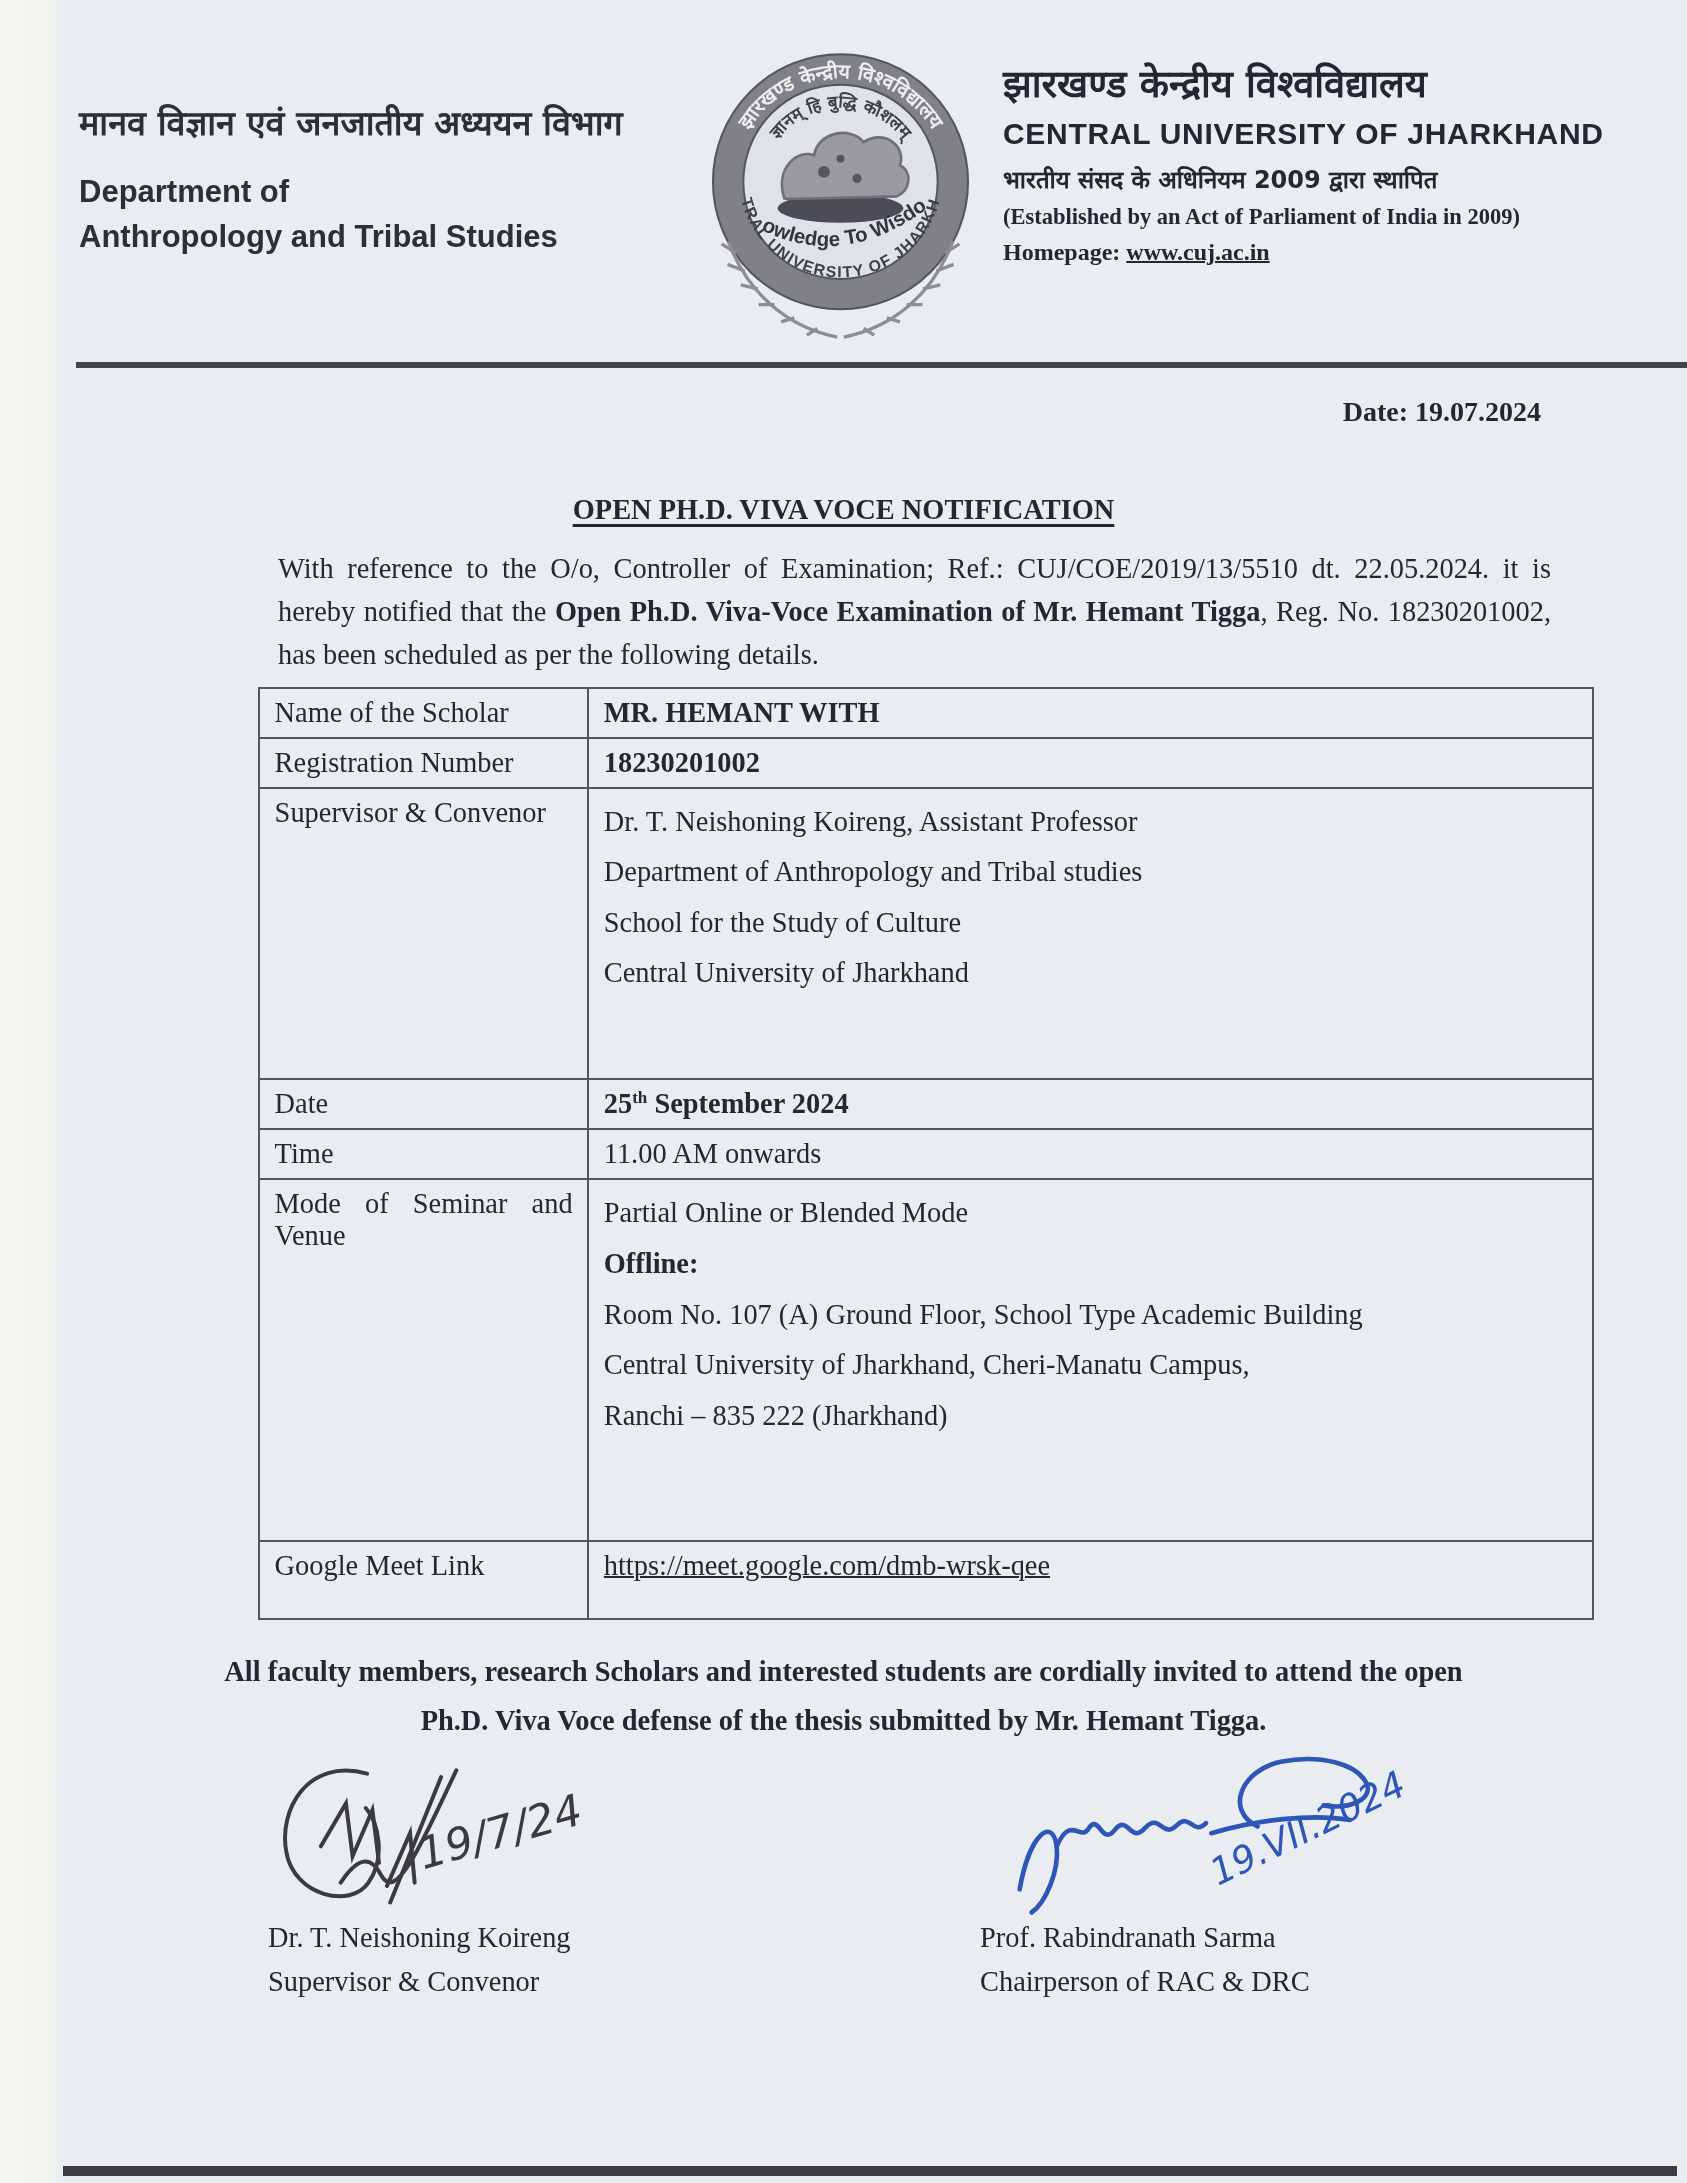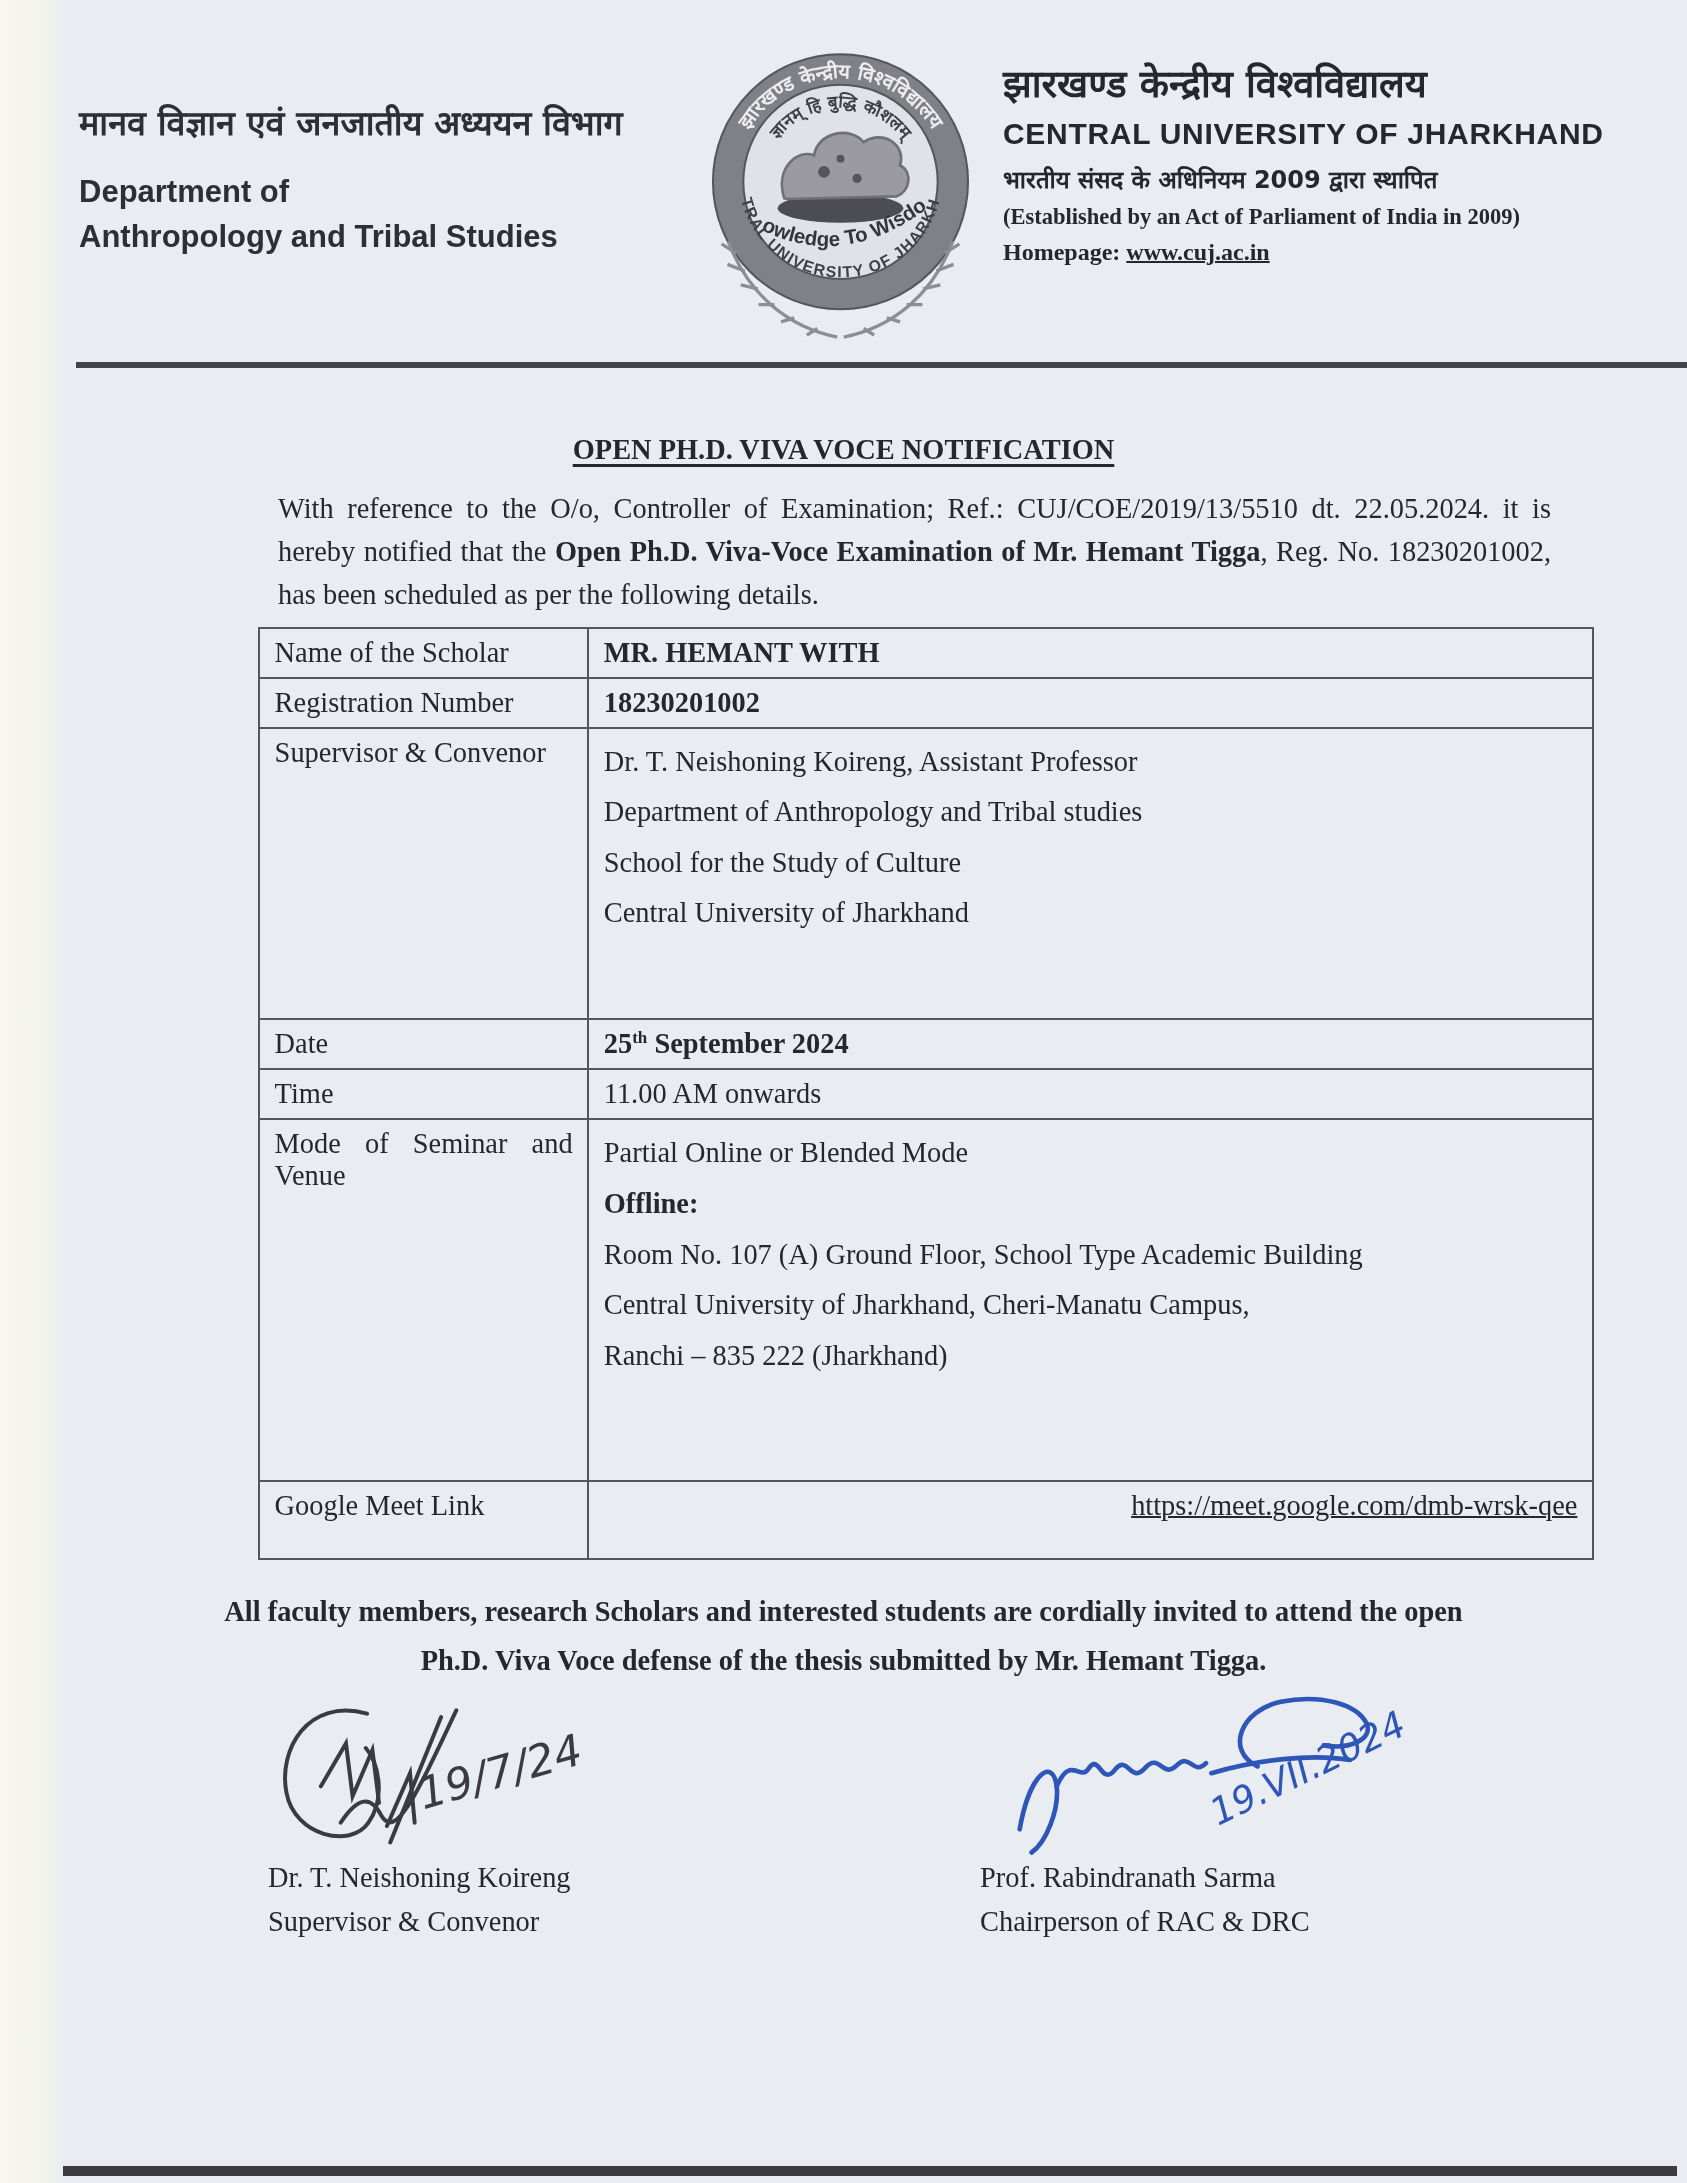--- a/index.html
+++ b/index.html
@@ -41,21 +41,21 @@
   table.details{border-collapse:collapse;margin:10.6px 0 0 258px;width:1336px;table-layout:fixed;font-size:28.4px;}
   table.details td{border:2px solid #55555c;vertical-align:top;padding:8px 14.6px;}
   table.details{border:2.6px solid #55555c;}
   td.lbl{width:298px;text-align:justify;}
   .b{font-weight:bold;}
   .thesis{font-weight:bold;font-style:italic;line-height:1.75;text-align:justify;}
   .mline{line-height:1.78;}
   .mline span{display:block;}
   .pad-b-lg{padding-bottom:79px !important;}
   .pad-b-md{padding-bottom:99px !important;}
-  .pad-b-sm{padding-bottom:36px !important;text-align:right;}
+  .pad-b-sm{padding-bottom:36px !important;}
   td.linkcell a{color:#26262e;text-decoration:underline;text-decoration-thickness:2px;}
   sup{font-size:17px;}
 
   
   .invite{margin:28px auto 0;width:1244px;text-align:center;font-weight:bold;font-size:28.4px;line-height:1.7;}
   .sig-row{display:flex;justify-content:space-between;margin:2.6px 284px 0 268px;}
   .sig-block{display:flex;flex-direction:column;}
   .sig-img{height:169px;}
   .sig-name{font-size:28.4px;line-height:1.55;}
   .sig-line{display:block;}
@@ -120,20 +120,21 @@
       <div class="univ-hindi">झारखण्ड केन्द्रीय विश्वविद्यालय</div>
       <div class="univ-en">CENTRAL UNIVERSITY OF JHARKHAND</div>
       <div class="estd-hindi">भारतीय संसद के अधिनियम 2009 द्वारा स्थापित</div>
       <div class="estd-en">(Established by an Act of Parliament of India in 2009)</div>
       <div class="homepage"><span>Homepage: </span><a href="#">www.cuj.ac.in</a></div>
     </div>
   </div>
 
   <div class="rule"></div>
 
+  <div class="date-line">Date: 19.07.2024</div>
 
   <div class="title"><span>OPEN PH.D. VIVA VOCE NOTIFICATION</span></div>
 
   <div class="intro"><span>With reference to the O/o, Controller of Examination; Ref.: CUJ/COE/2019/13/5510 dt. 22.05.2024. it is hereby notified that the </span><span class="b">Open Ph.D. Viva-Voce Examination of Mr. Hemant Tigga</span><span>, Reg. No. 18230201002, has been scheduled as per the following details.</span></div>
 
   <table class="details">
     <tbody>
         <tr>
       <td class="lbl">Name of the Scholar</td>
       <td class="b">MR. HEMANT WITH</td>

